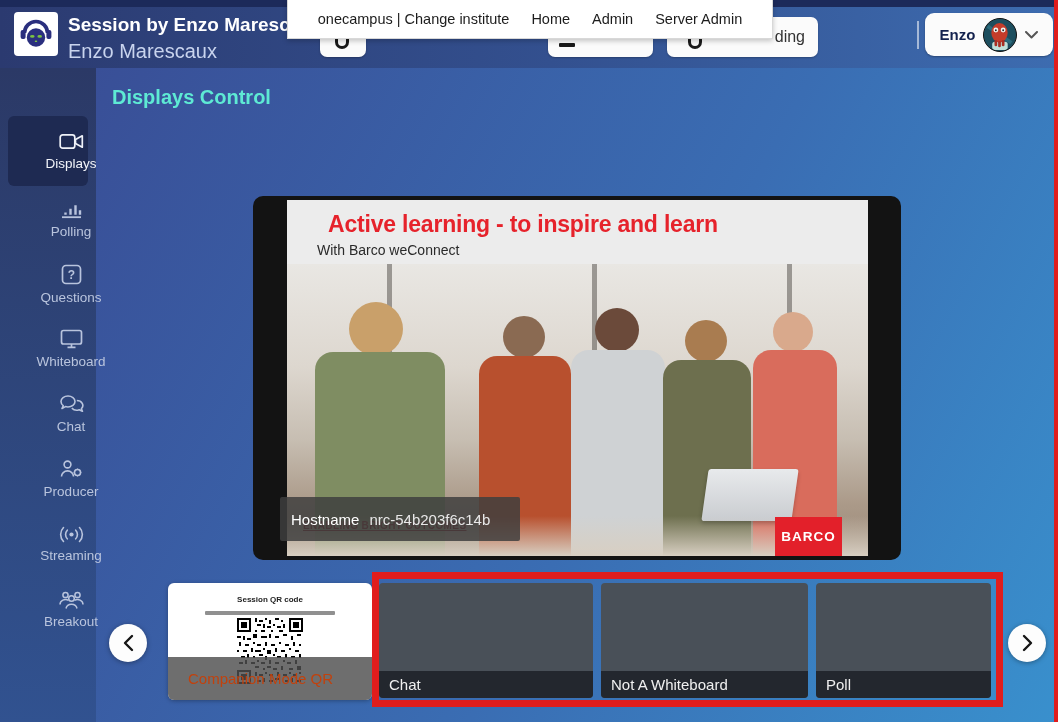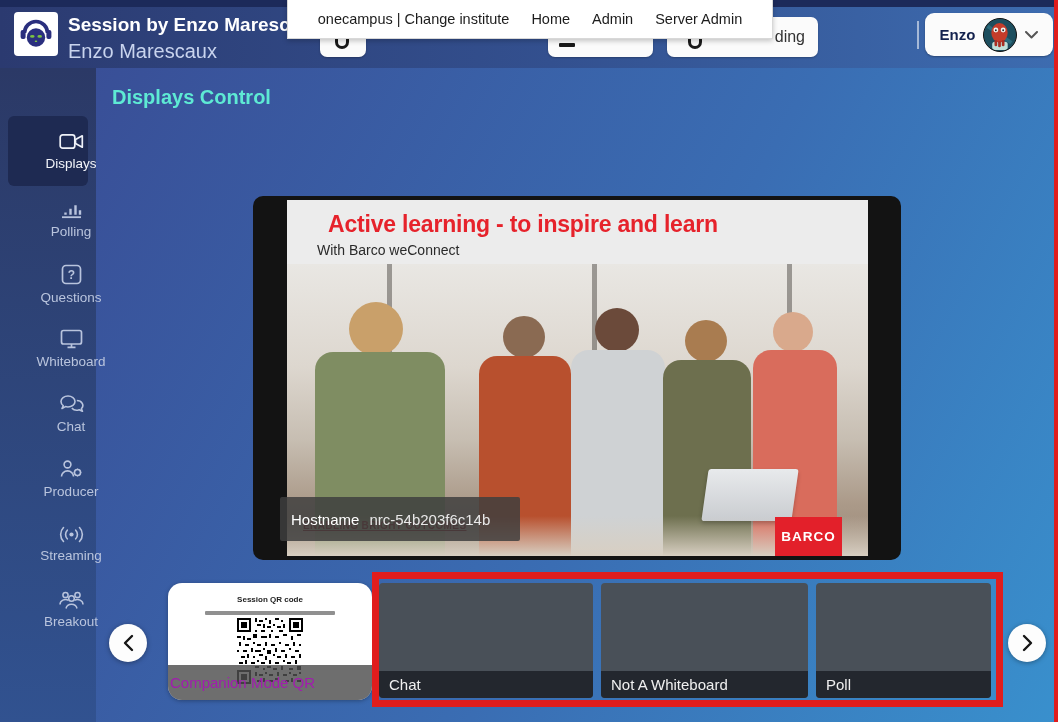--- a/index.html
+++ b/index.html
@@ -73,27 +73,27 @@
                 display:flex; align-items:center; justify-content:center; color:#fff; font-weight:bold;
                 font-size:13.5px; letter-spacing:1px; }
   .hostname-box { position:absolute; left:280px; top:497px; width:240px; height:44px; background:rgba(62,62,62,.84);
                   border-radius:2px; display:flex; align-items:center; padding-left:11px; gap:10px; z-index:3; }
   .hostname-label { color:#fff; font-size:15px; font-weight:normal; }
   .hostname-value { color:#e8e8e8; font-size:15px; }
 
   
   .nav-circle { position:absolute; width:38px; height:38px; border-radius:50%; background:#fdfdfd; z-index:4;
                 display:flex; align-items:center; justify-content:center; box-shadow:0 1px 5px rgba(0,0,0,.35); cursor:pointer; }
-  .qr-card { position:absolute; left:168px; top:583px; width:204px; height:117px; background:#fff; border-radius:14px;
+  .qr-card { position:absolute; left:168px; top:583px; width:204px; height:117px; background:#fff; border-radius:6px;
              z-index:2; overflow:hidden; box-shadow:0 1px 4px rgba(0,0,0,.3); }
   .qr-heading { position:absolute; left:0; top:12px; width:100%; text-align:center; font-size:8px; font-weight:bold; color:#222; }
   .qr-url { position:absolute; left:37px; top:28px; width:130px; height:4px; background:#555; opacity:.65; border-radius:1px; }
   .qr-img { position:absolute; left:69px; top:35px; width:66px; height:66px; }
-  .card-strip { position:absolute; left:0; bottom:0; width:100%; height:35px; background:rgba(78,78,78,.82);
-                display:flex; align-items:center; padding-left:2px; color:#a21caf; font-size:15px; }
+  .card-strip { position:absolute; left:0; bottom:0; width:100%; height:43px; background:rgba(78,78,78,.82);
+                display:flex; align-items:center; padding-left:20px; color:#c2410c; font-size:15px; }
   .selected-group { position:absolute; left:372px; top:572px; width:631px; height:135px; border:7px solid #e01d1d; z-index:3; }
   .app-card { position:absolute; top:583px; height:115px; background:#495058; border-radius:4px; z-index:4; overflow:hidden; cursor:pointer; }
   .app-strip { position:absolute; left:0; bottom:0; width:100%; height:27px; background:#23272e;
                display:flex; align-items:center; padding-left:10px; color:#f0f0f0; font-size:15px; }
 
   .right-red-edge { position:absolute; right:0; top:0; width:4px; height:722px; background:#e01d1d; z-index:30; }
 </style>
 </head>
 <body>
 

